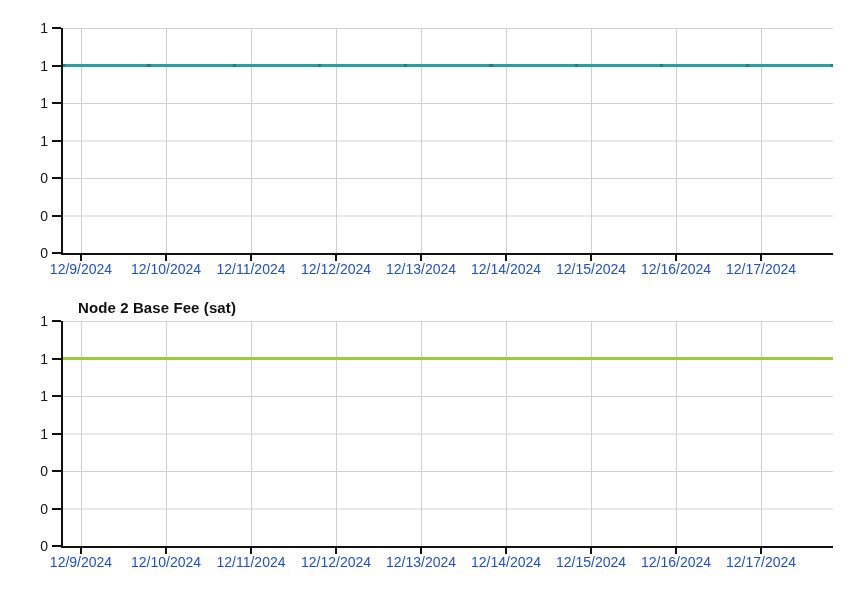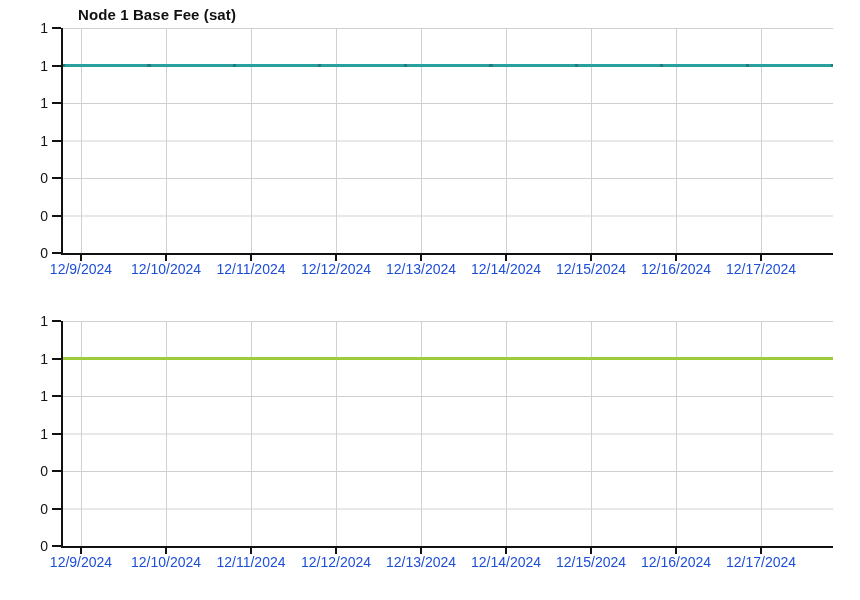--- a/index.html
+++ b/index.html
@@ -37,21 +37,20 @@
   .xstub{position:absolute;top:255px;width:2px;height:6px;background:#111;}
   .xlab{
     position:absolute;top:261px;width:84px;height:17px;line-height:17px;
     text-align:center;font-size:14px;color:#1d4ed8;
   }
 </style>
 </head>
 <body>
 
 <div class="chart" style="top:0;">
-  <div class="chart-title">Node 1 Base Fee (sat)</div>
 
   <div class="plot">
     <div class="series-line with-markers" style="background-color: rgb(40, 160, 160);"></div>
   </div>
   <div class="spine-left"></div>
   <div class="spine-bottom"></div>
 
   <div class="ylab" style="top:19px;">1</div>
   <div class="ylab" style="top:56.5px;">1</div>
   <div class="ylab" style="top:94px;">1</div>
@@ -83,20 +82,21 @@
   <div class="xlab" style="left:209px;">12/11/2024</div>
   <div class="xlab" style="left:294px;">12/12/2024</div>
   <div class="xlab" style="left:379px;">12/13/2024</div>
   <div class="xlab" style="left:464px;">12/14/2024</div>
   <div class="xlab" style="left:549px;">12/15/2024</div>
   <div class="xlab" style="left:634px;">12/16/2024</div>
   <div class="xlab" style="left:719px;">12/17/2024</div>
 </div>
 
 <div class="chart" style="top:293px;">
+  <div class="chart-title">Node 2 Base Fee (sat)</div>
 
   <div class="plot">
     <div class="series-line" style="background-color: rgb(156, 203, 60);"></div>
   </div>
   <div class="spine-left"></div>
   <div class="spine-bottom"></div>
 
   <div class="ylab" style="top:19px;">1</div>
   <div class="ylab" style="top:56.5px;">1</div>
   <div class="ylab" style="top:94px;">1</div>

